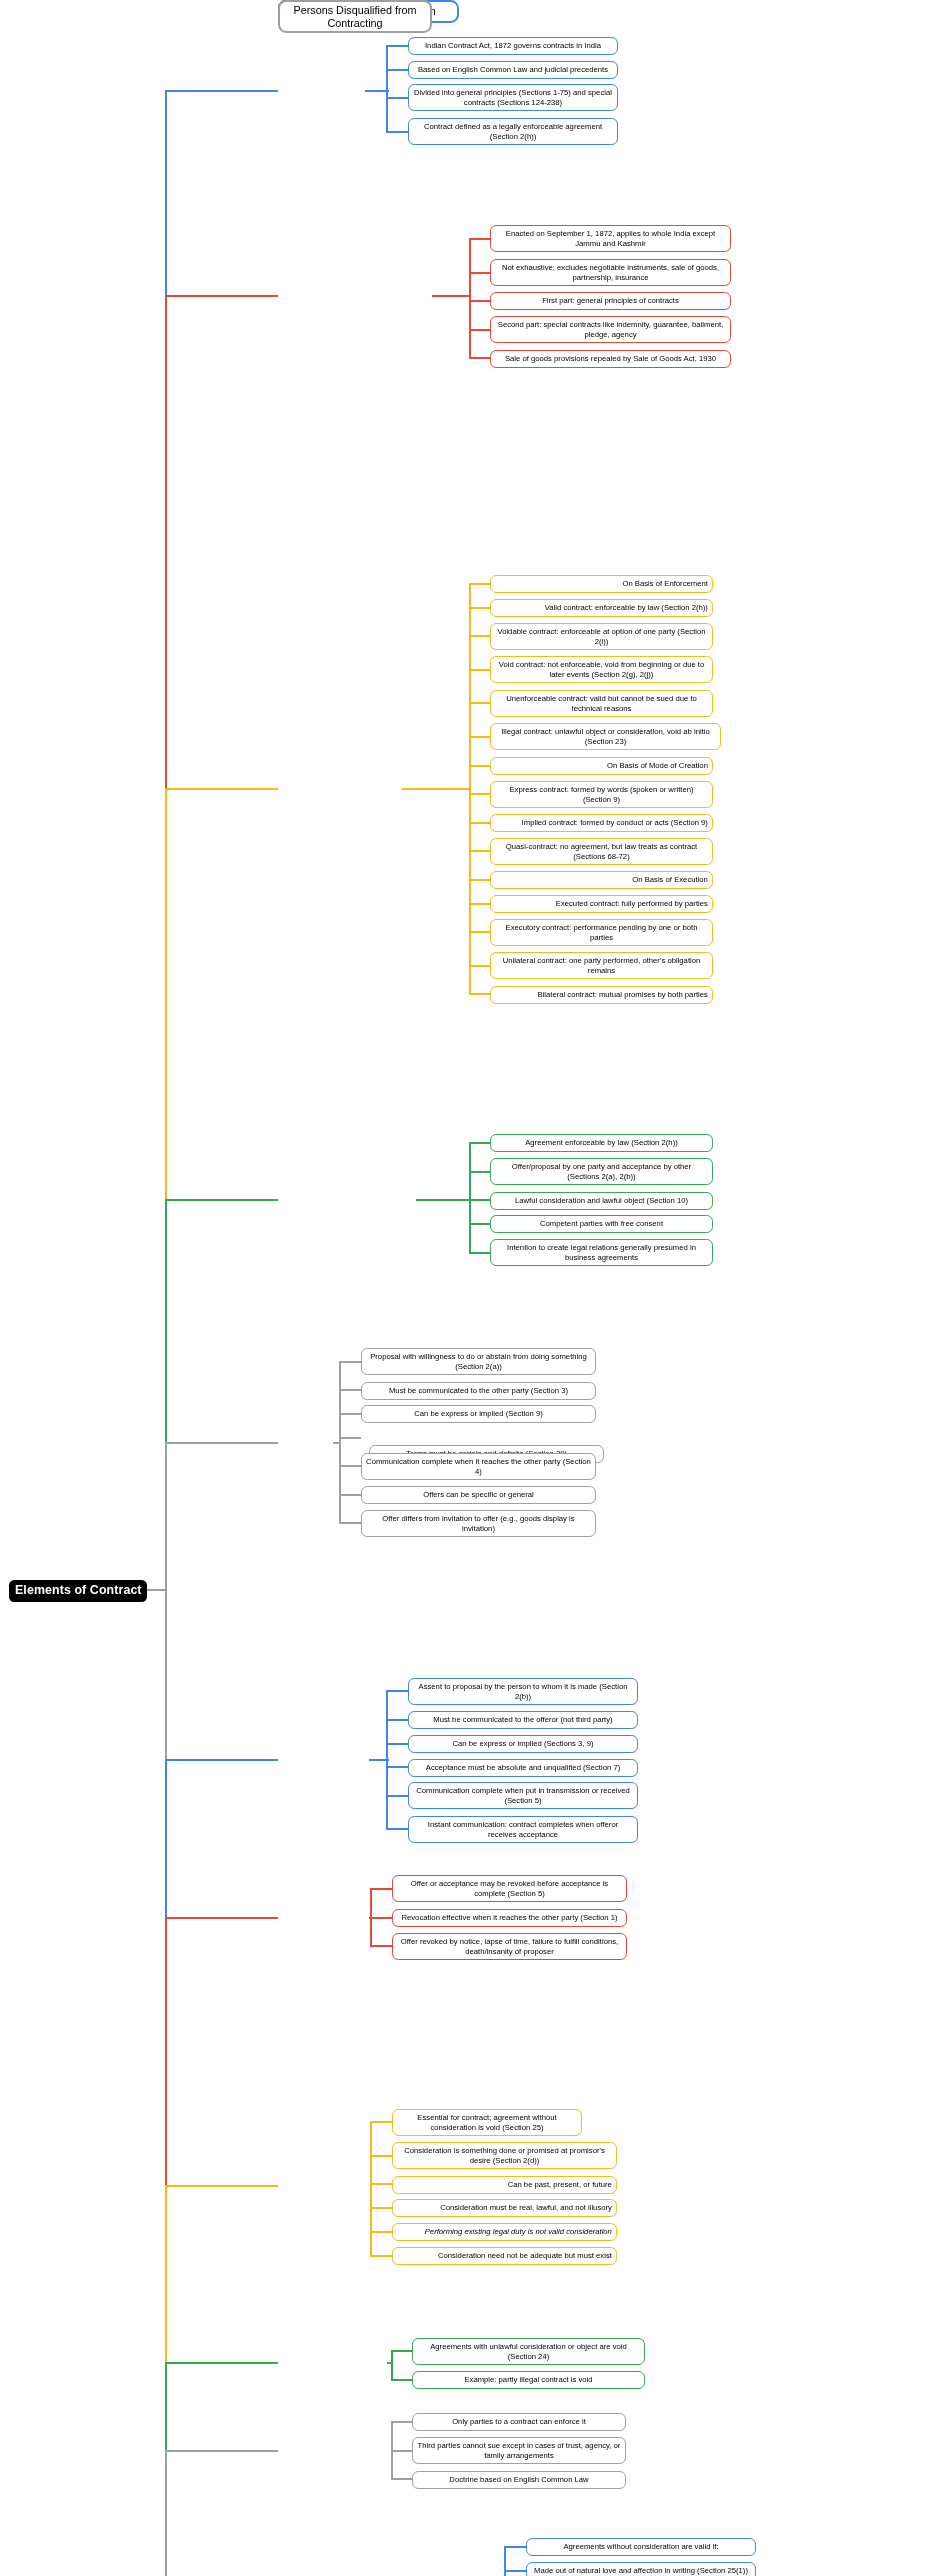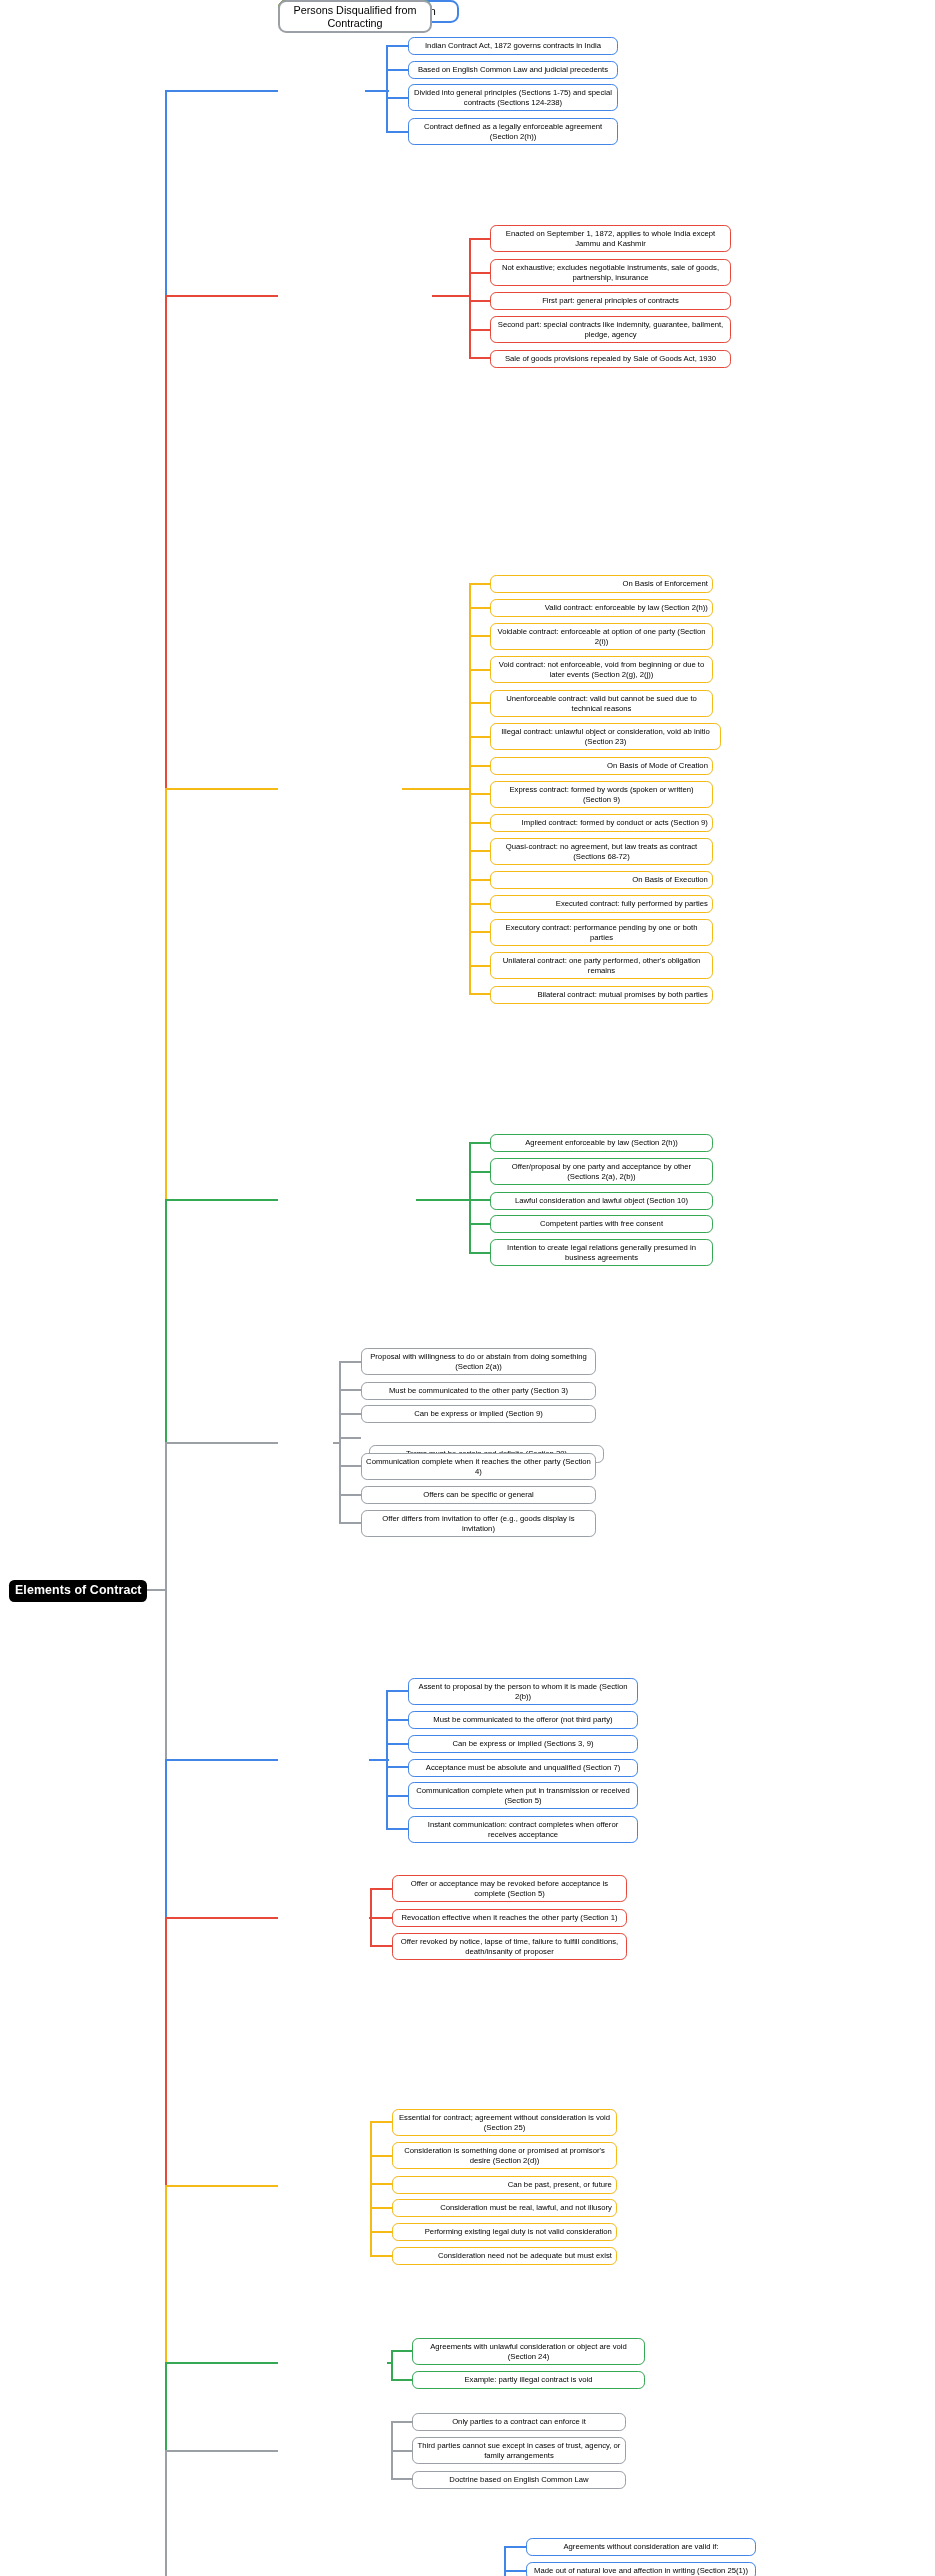--- a/index.html
+++ b/index.html
@@ -295,33 +295,33 @@
       </div>
       <div class="ln h b-red" style="left: 369px; top: 1917px; width: 3.1px;"></div>
       <div class="ln v b-red" style="left: 370px; top: 1889px; height: 57px;"></div>
       <div class="ln h b-red" style="left: 370px; top: 1888px; width: 21.6px;"></div>
       <div class="ln h b-red" style="left: 370px; top: 1917px; width: 21.6px;"></div>
       <div class="ln h b-red" style="left: 370px; top: 1945px; width: 21.6px;"></div>
       <div class="ln h b-red" style="left: 165px; top: 1917px; width: 113px;"></div>
       <div class="node branch c-orange" style="left: 278px; width: 101px; min-height: 23px;">
         <span>Consideration</span>
       </div>
-      <div class="node leaf c-orange" style="left: 392px; top: 2109px; width: 225px; height: 27px;">
+      <div class="node leaf c-orange" style="left: 392px; top: 2109px; width: 190px; height: 27px;">
         <span>Essential for contract; agreement without consideration is void (Section 25)</span>
       </div>
       <div class="node leaf c-orange" style="left: 392px; top: 2142px; width: 225px; height: 27px;">
         <span>Consideration is something done or promised at promisor's desire (Section 2(d))</span>
       </div>
       <div class="node leaf c-orange" style="left: 392px; top: 2176px; width: 225px; height: 17.5px;">
         <span>Can be past, present, or future</span>
       </div>
       <div class="node leaf c-orange" style="left: 392px; top: 2199px; width: 225px; height: 17.5px;">
         <span>Consideration must be real, lawful, and not illusory</span>
       </div>
-      <div class="node leaf c-orange" style="left: 392px; top: 2223px; width: 225px; height: 17.5px;">
+      <div class="node leaf c-orange" style="left: 392px; top: 2223px; width: 225px; height: 17.5px; font-style: italic;">
         <span>Performing existing legal duty is not valid consideration</span>
       </div>
       <div class="node leaf c-orange" style="left: 392px; top: 2247px; width: 225px; height: 17.5px;">
         <span>Consideration need not be adequate but must exist</span>
       </div>
       <div class="ln h b-orange" style="left: 379px; top: 2185px;"></div>
       <div class="ln v b-orange" style="left: 370px; top: 2122px; height: 133px;"></div>
       <div class="ln h b-orange" style="left: 370px; top: 2121px; width: 21.6px;"></div>
       <div class="ln h b-orange" style="left: 370px; top: 2155px; width: 21.6px;"></div>
       <div class="ln h b-orange" style="left: 370px; top: 2183px; width: 21.6px;"></div>

